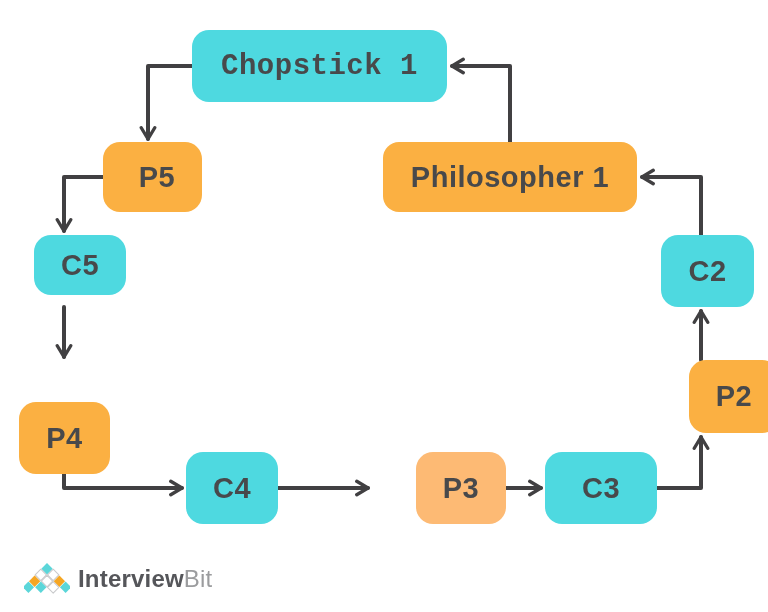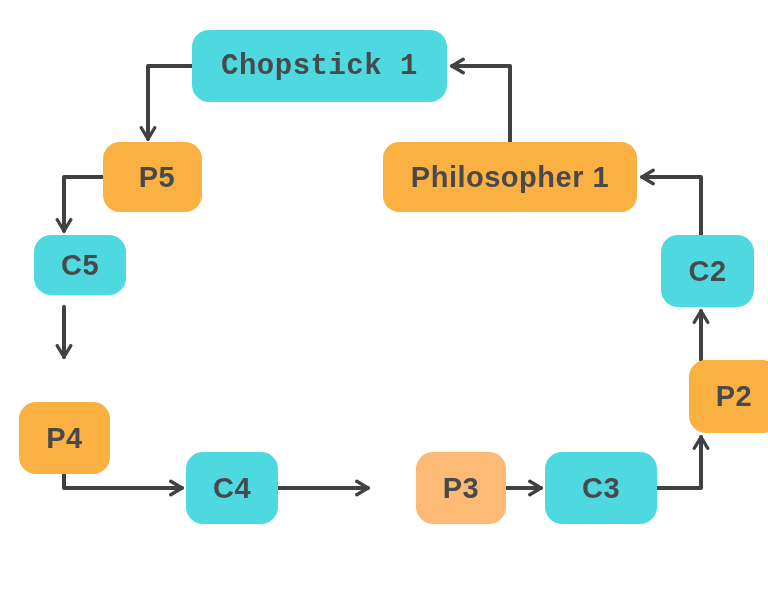--- a/index.html
+++ b/index.html
@@ -56,14 +56,36 @@
   <div class="node" style="left: 186px; top: 452px; width: 92px; height: 72px; background: rgb(78, 217, 224); color: rgb(72, 73, 75);">C4</div>
 
   <div class="node" style="left: 372px; top: 452px; width: 90px; height: 72px; background: #fdba74; color: rgb(72, 73, 75); margin-left: 44px;">P3</div>
 
   <div class="node" style="left: 545px; top: 452px; width: 112px; height: 72px; background: rgb(78, 217, 224); color: rgb(72, 73, 75);">C3</div>
 
   <div class="node" style="left: 657px; top: 360px; width: 90px; height: 73px; background: rgb(251, 176, 66); color: rgb(72, 73, 75); margin-left: 32px;">P2</div>
 
   <div class="node" style="left: 655px; top: 235px; width: 93px; height: 72px; background: rgb(78, 217, 224); color: rgb(72, 73, 75); margin-left: 6px;">C2</div>
 
+  <div class="logo">
+    <svg class="logo-icon" width="46" height="33" viewBox="0 0 52 37" xmlns="http://www.w3.org/2000/svg">
+
+      <g stroke-linejoin="round">
+
+        <path d="M26 1 L32.4 7.5 L26 14 L19.6 7.5 Z" fill="#5bd6d9"></path>
+
+        <path d="M19 8 L25.4 14.5 L19 21 L12.6 14.5 Z" fill="#ffffff" stroke="#c9cacc" stroke-width="1.2"></path>
+        <path d="M33 8 L39.4 14.5 L33 21 L26.6 14.5 Z" fill="#ffffff" stroke="#c9cacc" stroke-width="1.2"></path>
+
+        <path d="M12 15 L18.4 21.5 L12 28 L5.6 21.5 Z" fill="#f5a623"></path>
+        <path d="M26 15 L32.4 21.5 L26 28 L19.6 21.5 Z" fill="#ffffff" stroke="#c9cacc" stroke-width="1.2"></path>
+        <path d="M40 15 L46.4 21.5 L40 28 L33.6 21.5 Z" fill="#f5a623"></path>
+
+        <path d="M5 22 L11.4 28.5 L5 35 L-1.4 28.5 Z" fill="#5bd6d9"></path>
+        <path d="M19 22 L25.4 28.5 L19 35 L12.6 28.5 Z" fill="#5bd6d9"></path>
+        <path d="M33 22 L39.4 28.5 L33 35 L26.6 28.5 Z" fill="#ffffff" stroke="#c9cacc" stroke-width="1.2"></path>
+        <path d="M47 22 L53.4 28.5 L47 35 L40.6 28.5 Z" fill="#5bd6d9"></path>
+      </g>
+    </svg>
+    <span class="logo-text"><span class="primary">Interview</span><span class="secondary">Bit</span></span>
+  </div>
 
 </div>
 
 </body></html>

